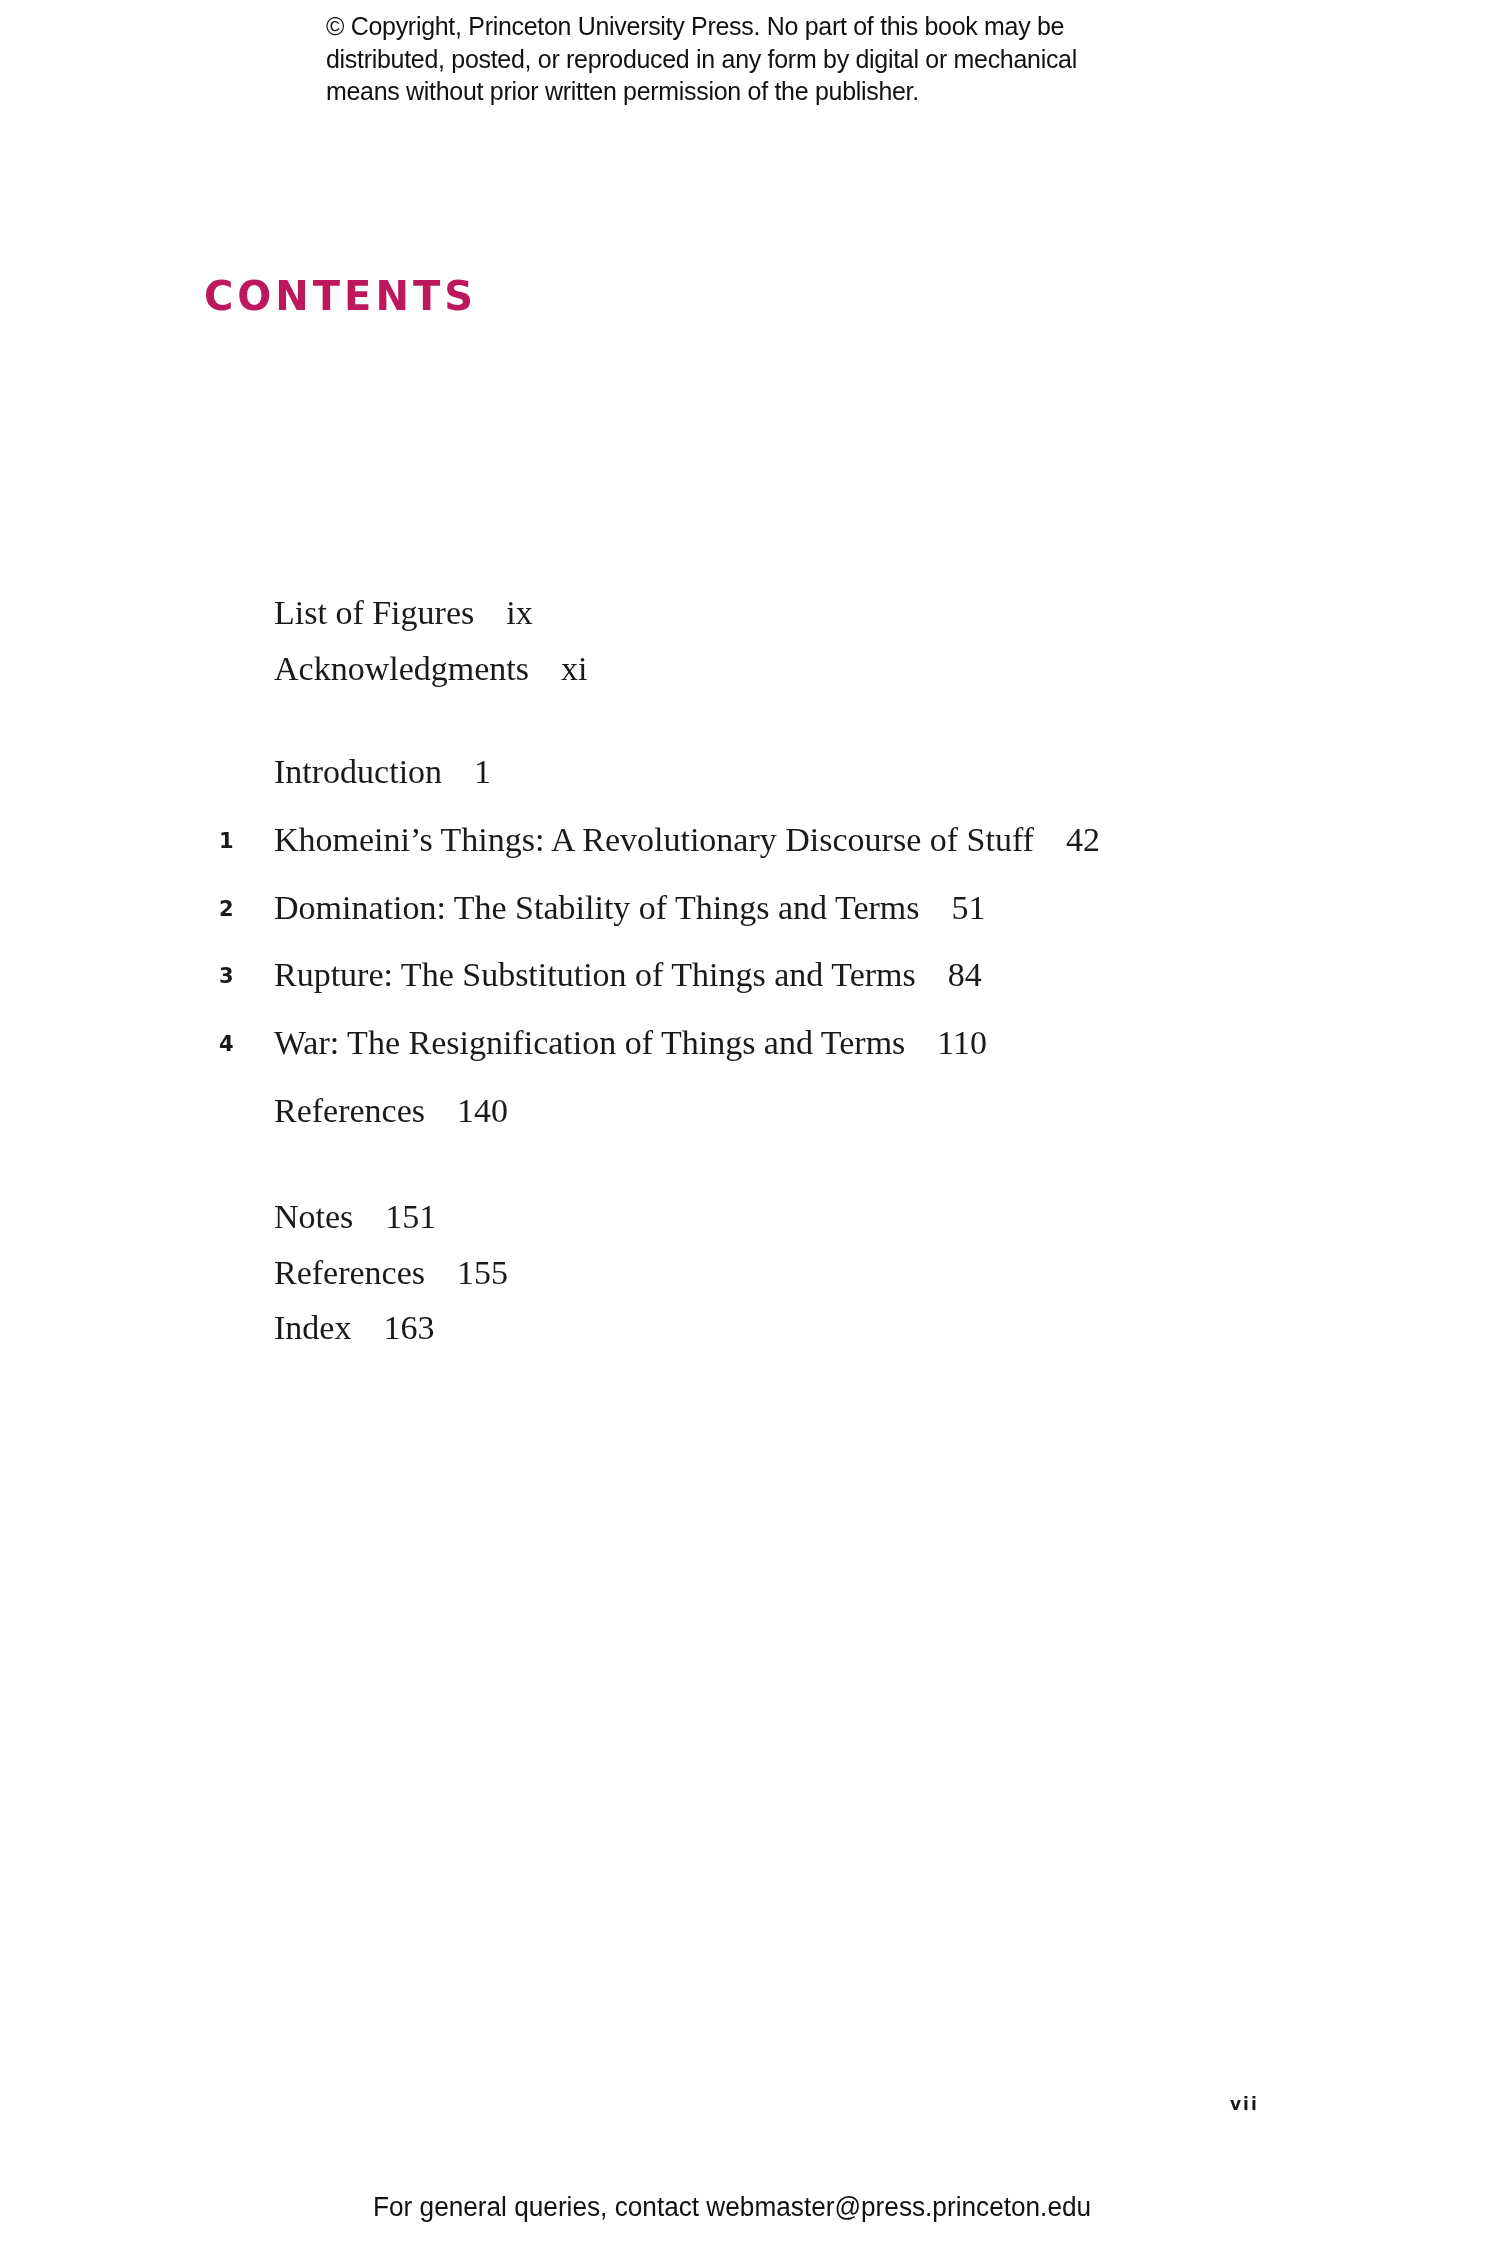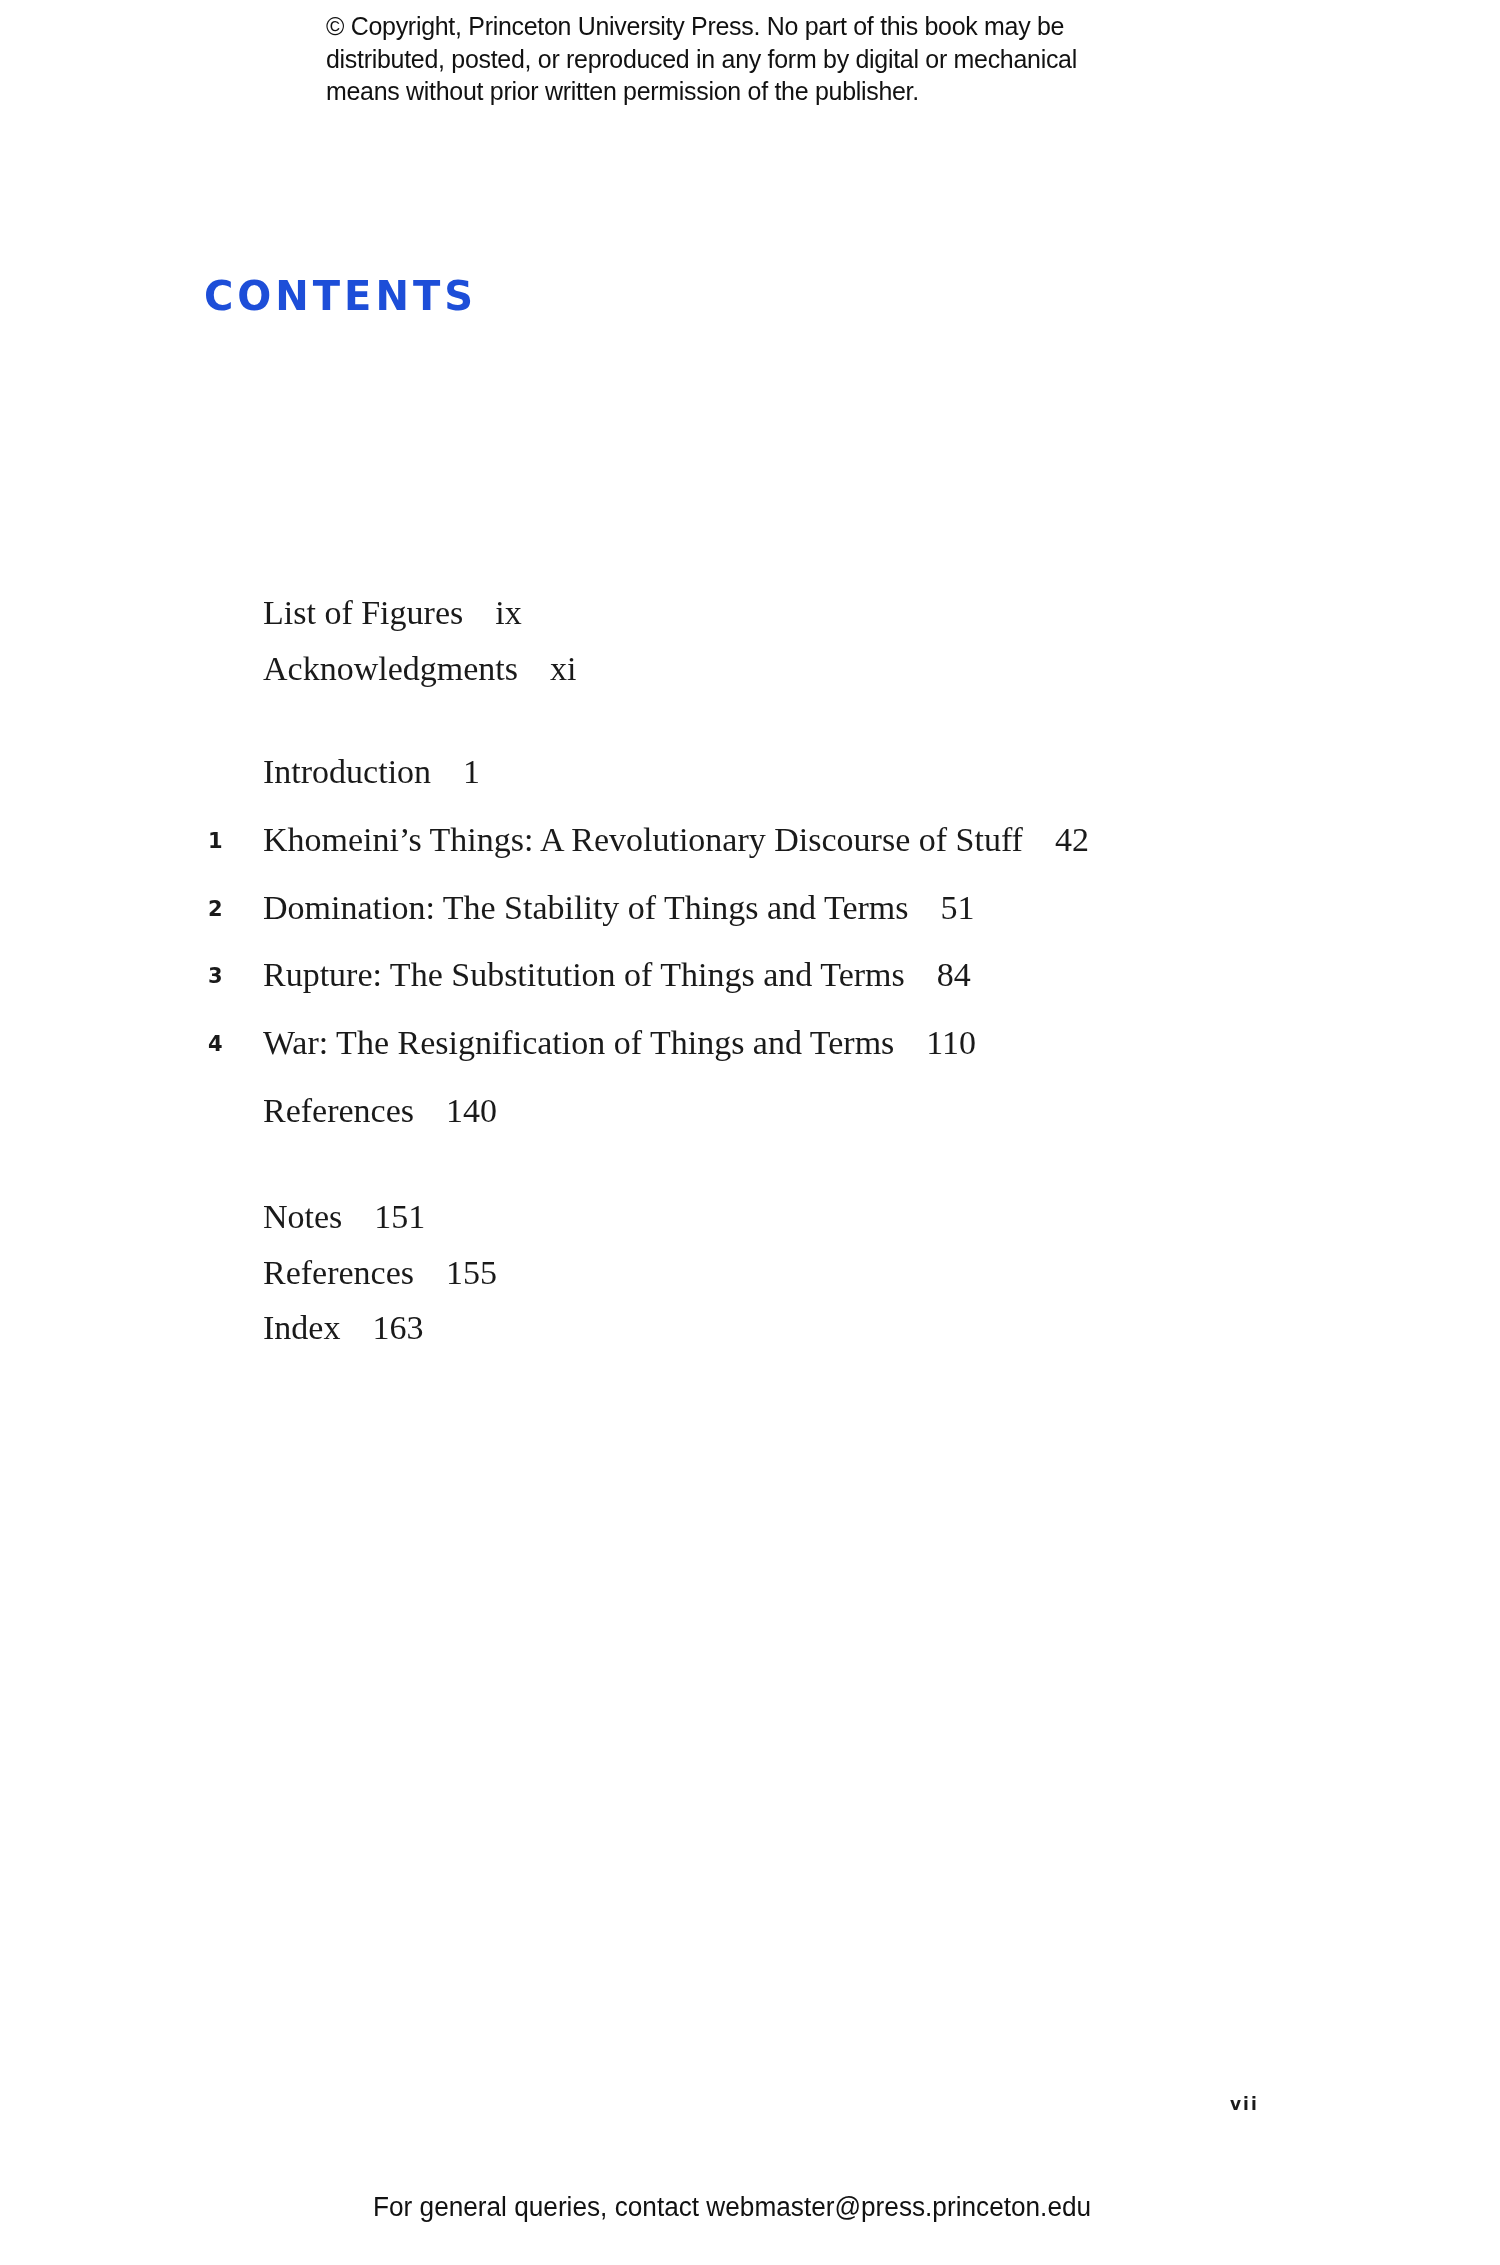--- a/index.html
+++ b/index.html
@@ -7,24 +7,24 @@
     .copyright {
       position: absolute; left: 326px; top: 10px; width: 900px;
       font-family: "Liberation Sans", sans-serif; font-size: 26px; line-height: 32.5px;
       color: #111; letter-spacing: -0.3px;
       transform: scaleX(0.96); transform-origin: left top;
     }
     .copyright div { white-space: nowrap; }
     .contents-heading {
       position: absolute; left: 204px; top: 274px;
       font-family: "DejaVu Sans", sans-serif; font-weight: bold; font-size: 40px;
-      letter-spacing: 4px; color: #1d4ed8; line-height: 44px;
+      letter-spacing: 4px; color: #be185d; line-height: 44px;
     }
     .toc-line {
-      position: absolute; left: 5px; height: 40px; width: 1282px;
+      position: absolute; left: 16px; height: 40px; width: 1282px;
       font-family: "Liberation Serif", serif; font-size: 34px; color: #1a1a1a;
     }
     .toc-line .num {
       position: absolute; left: 203px; top: 9px;
       font-family: "DejaVu Sans", sans-serif; font-weight: bold; font-size: 21px; color: #1a1a1a;
     }
     .toc-line .title { position: absolute; left: 258px; top: 0; white-space: nowrap; line-height: 40px; }
     .toc-line .page { margin-left: 32px; }
     .page-number {
       position: absolute; left: 1230px; top: 2094px;

